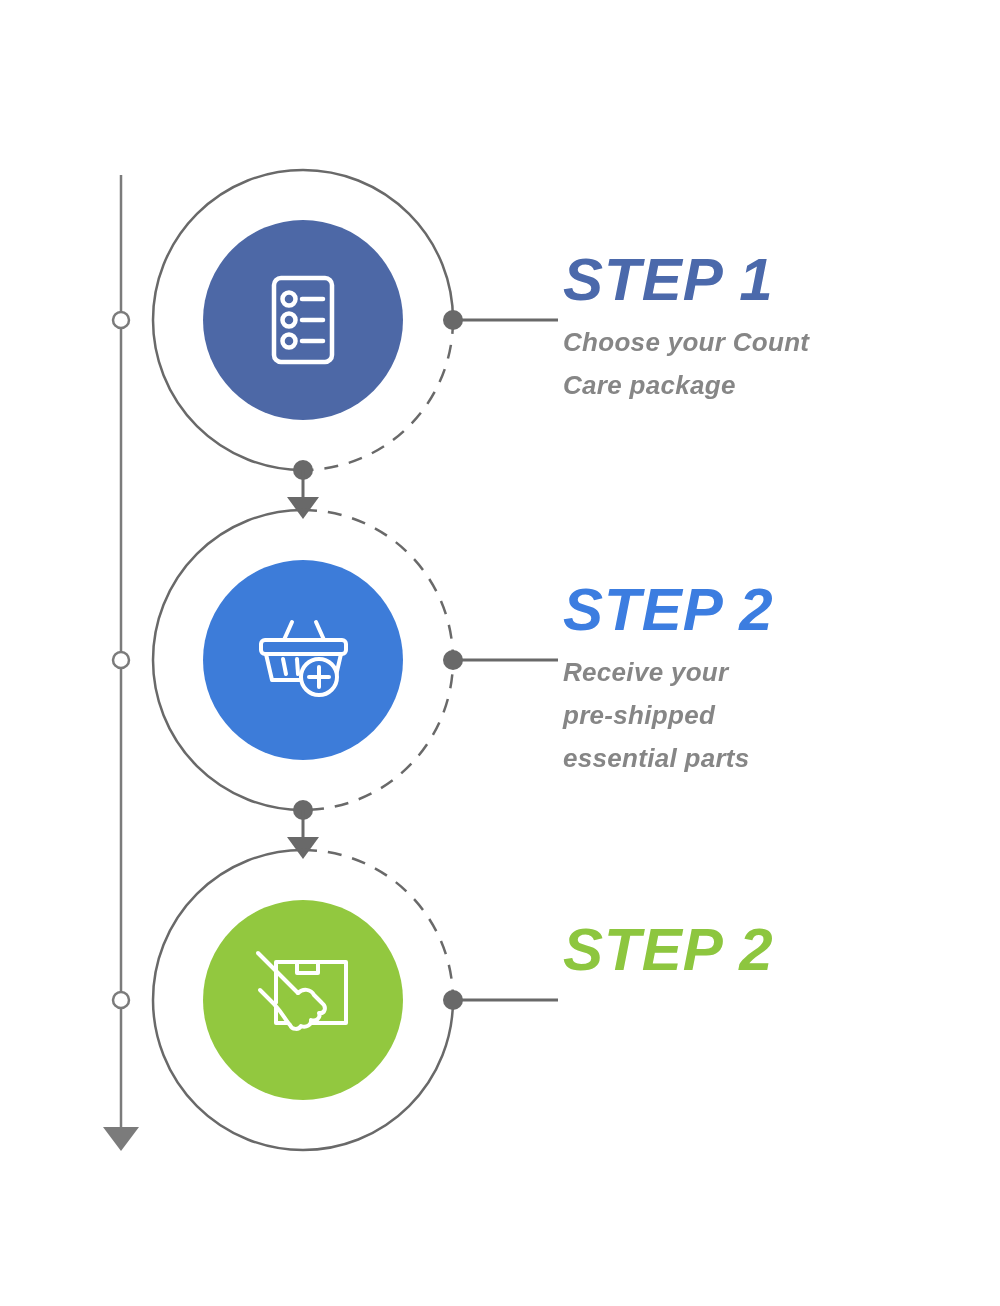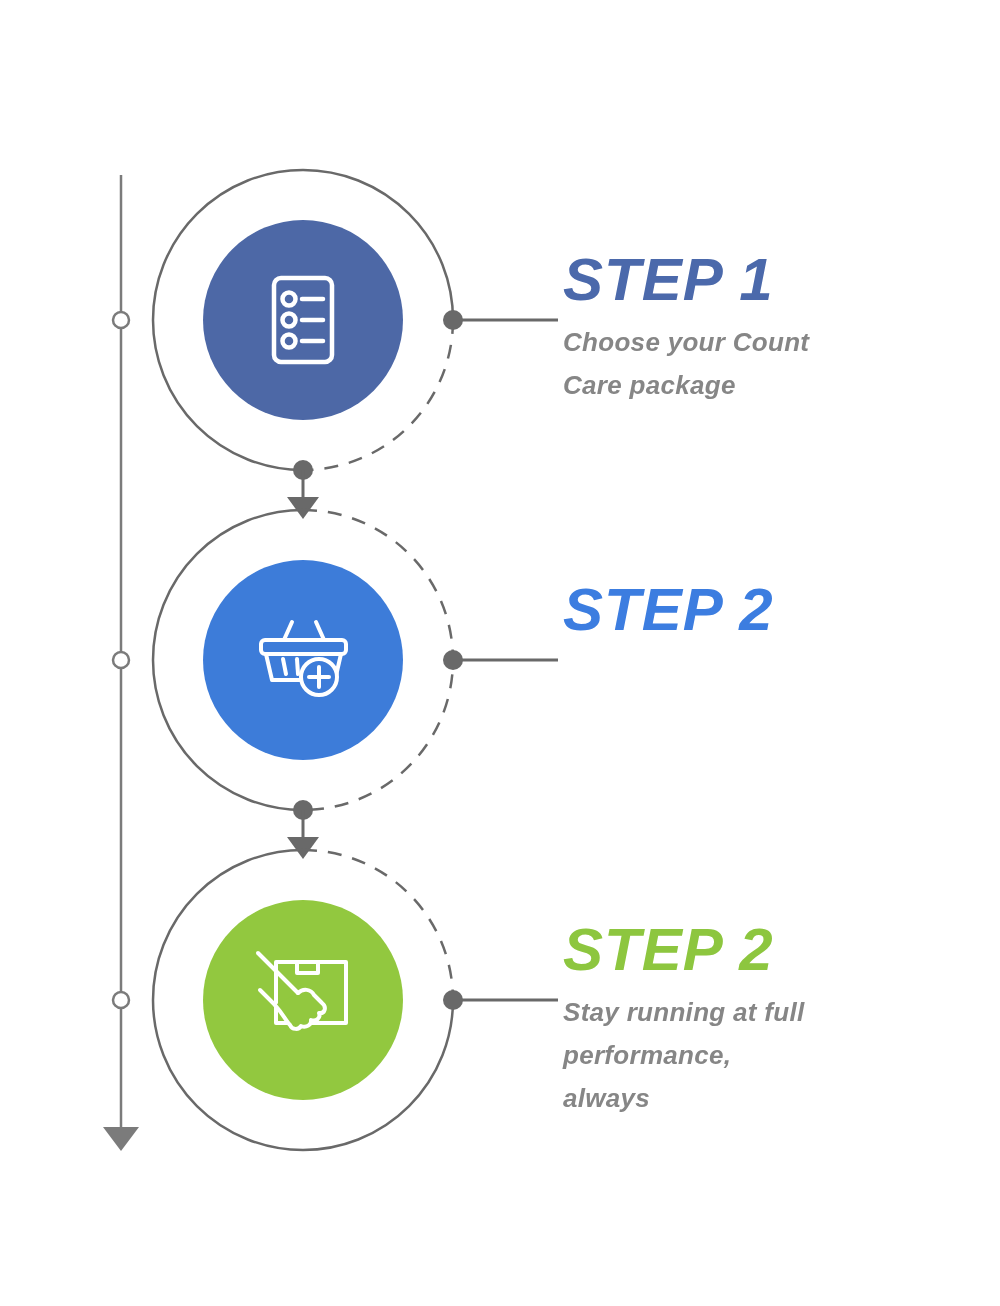--- a/index.html
+++ b/index.html
@@ -109,22 +109,22 @@
   </svg>
 
   <div class="step-text pos-1">
     <div class="step-title" style="color: rgb(75, 105, 171);">STEP 1</div>
     <div class="step-desc" style="color: rgb(134, 134, 134);">Choose your Count
 Care package</div>
   </div>
 
   <div class="step-text pos-2">
     <div class="step-title" style="color: rgb(60, 125, 224);">STEP 2</div>
+    <div class="step-desc" style="color: rgb(134, 134, 134);">Receive your
+pre-shipped
+essential parts</div>
   </div>
 
   <div class="step-text pos-3">
     <div class="step-title" style="color: rgb(141, 198, 63);">STEP 2</div>
-    <div class="step-desc" style="color: rgb(134, 134, 134);">Stay running at full
-performance,
-always</div>
   </div>
 
 </div>
 
 </body></html>

